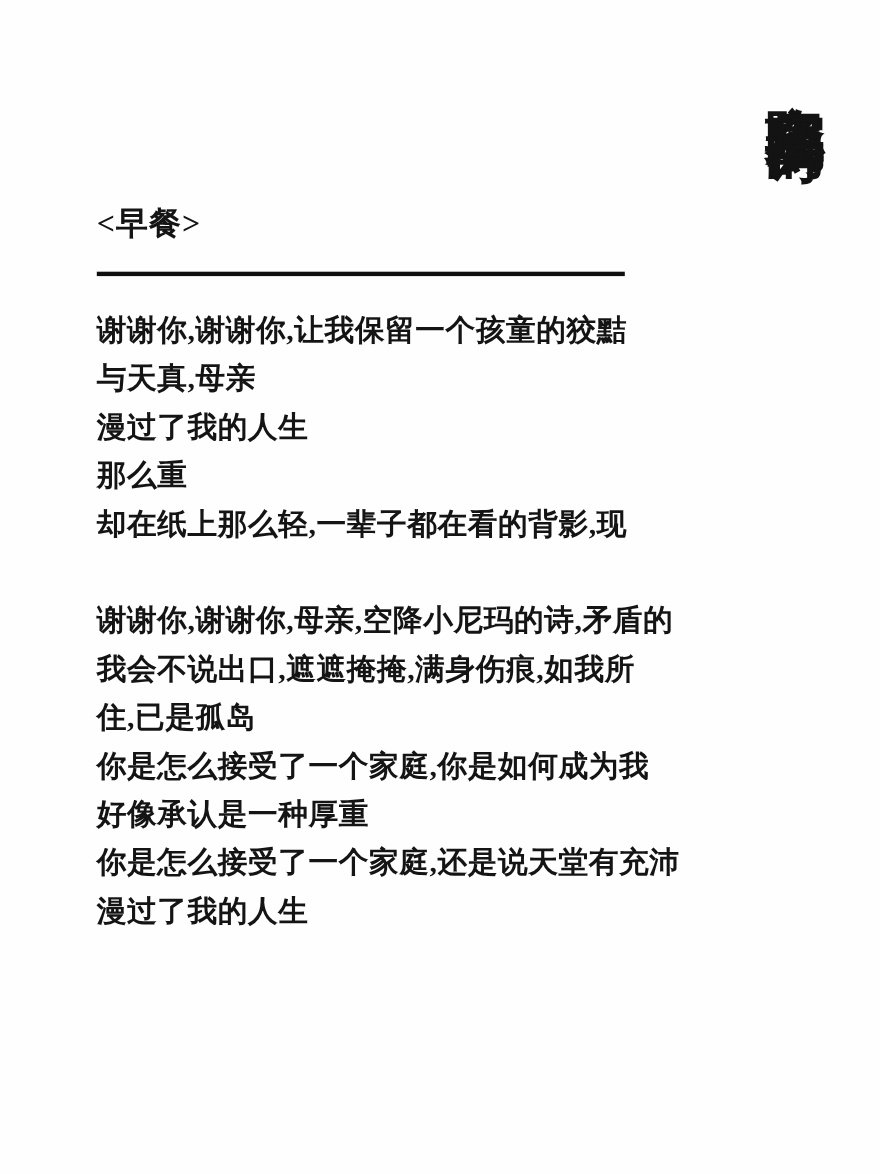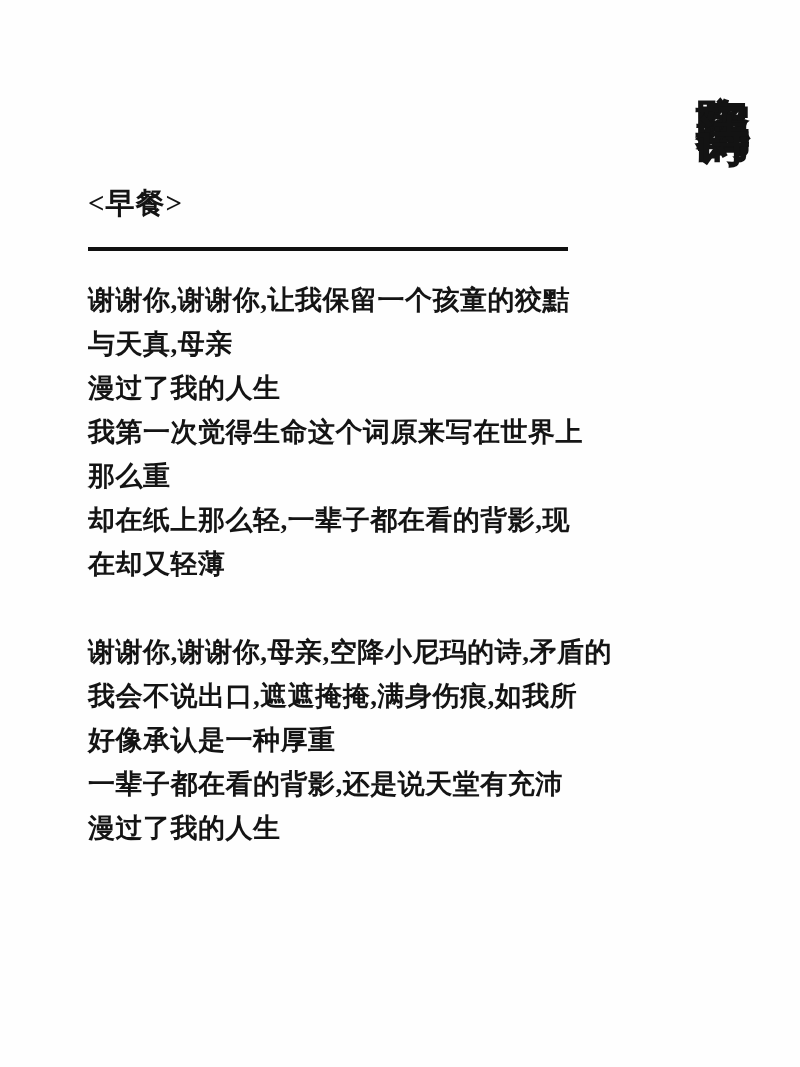--- a/index.html
+++ b/index.html
@@ -71,26 +71,26 @@
 <body>
 
 <div class="page">
   <div class="content">
     <div class="poem-title">&lt;早餐&gt;</div>
     <hr class="rule">
     <div class="poem-body">
         <div class="poem-line">谢谢你,谢谢你,让我保留一个孩童的狡黠</div>
         <div class="poem-line">与天真,母亲</div>
         <div class="poem-line">漫过了我的人生</div>
-        <div class="poem-line">我第一次觉得生命这个词原来写在世界上</div>
         <div class="poem-line">那么重</div>
         <div class="poem-line">却在纸上那么轻,一辈子都在看的背影,现</div>
-        <div class="poem-line">在却又轻薄</div>
         <div class="poem-line blank"></div>
         <div class="poem-line">谢谢你,谢谢你,母亲,空降小尼玛的诗,矛盾的</div>
         <div class="poem-line">我会不说出口,遮遮掩掩,满身伤痕,如我所</div>
+        <div class="poem-line">住,已是孤岛</div>
+        <div class="poem-line">你是怎么接受了一个家庭,你是如何成为我</div>
         <div class="poem-line">好像承认是一种厚重</div>
-        <div class="poem-line">一辈子都在看的背影,还是说天堂有充沛</div>
+        <div class="poem-line">你是怎么接受了一个家庭,还是说天堂有充沛</div>
         <div class="poem-line">漫过了我的人生</div>
       </div>
   </div>
   <div class="vertical-title">空降小尼玛的诗</div>
 </div>
 
 </body></html>

